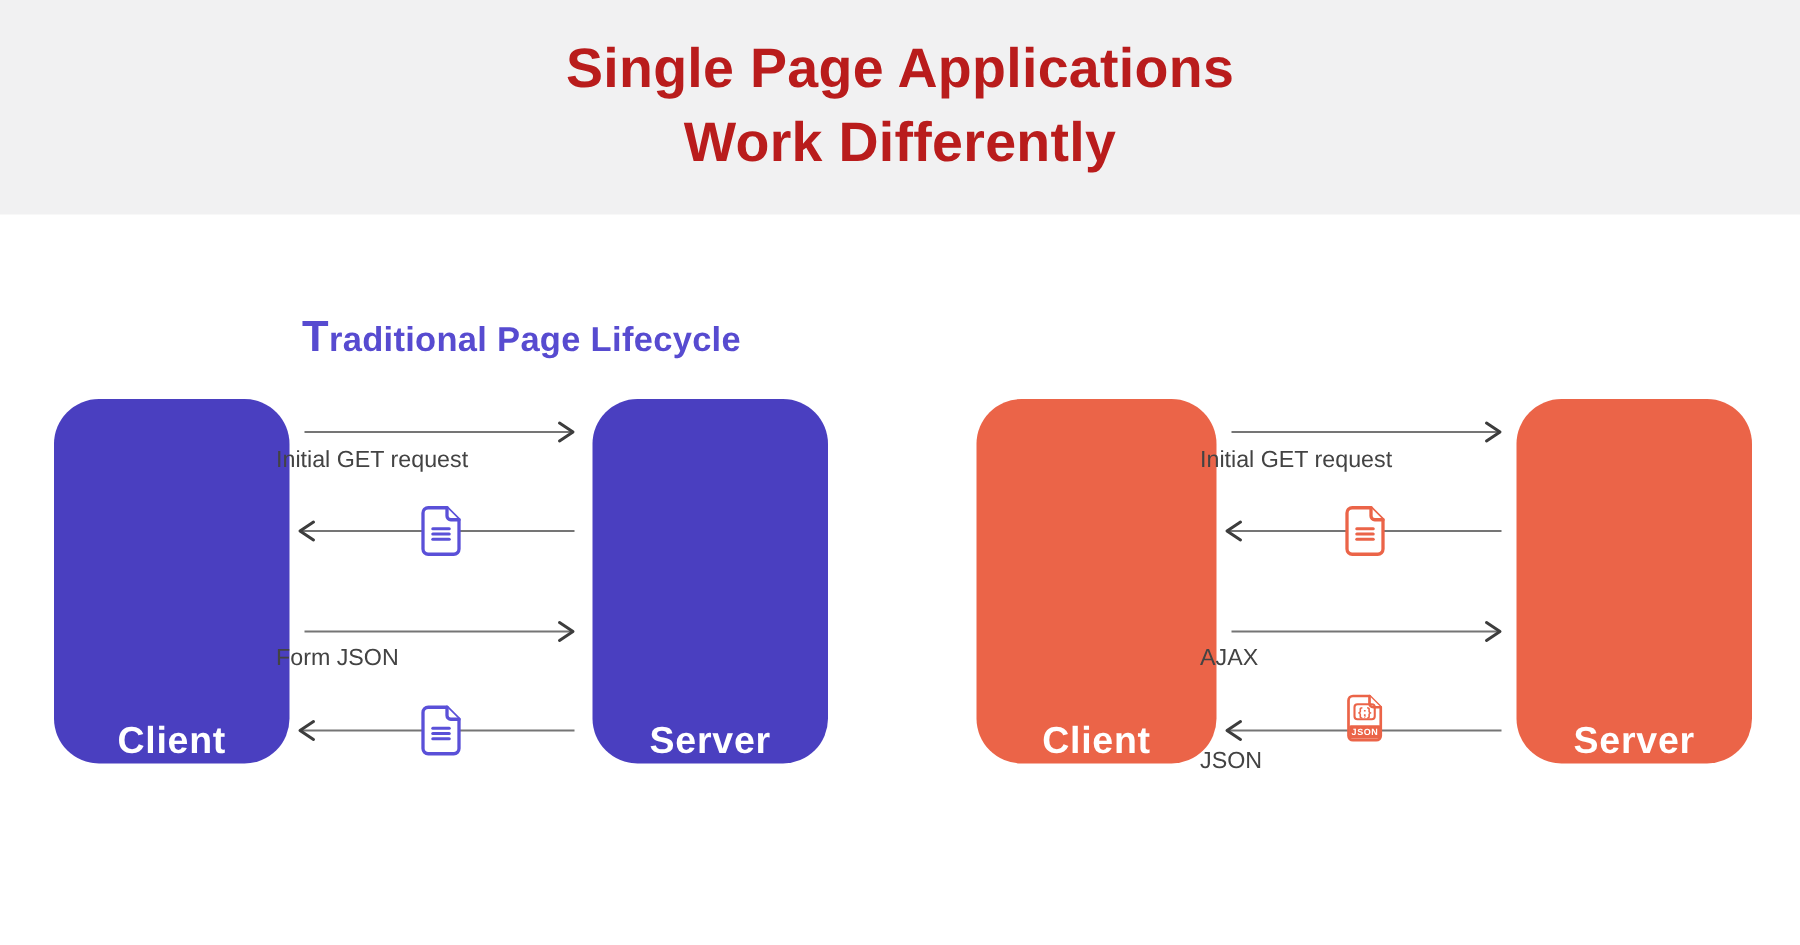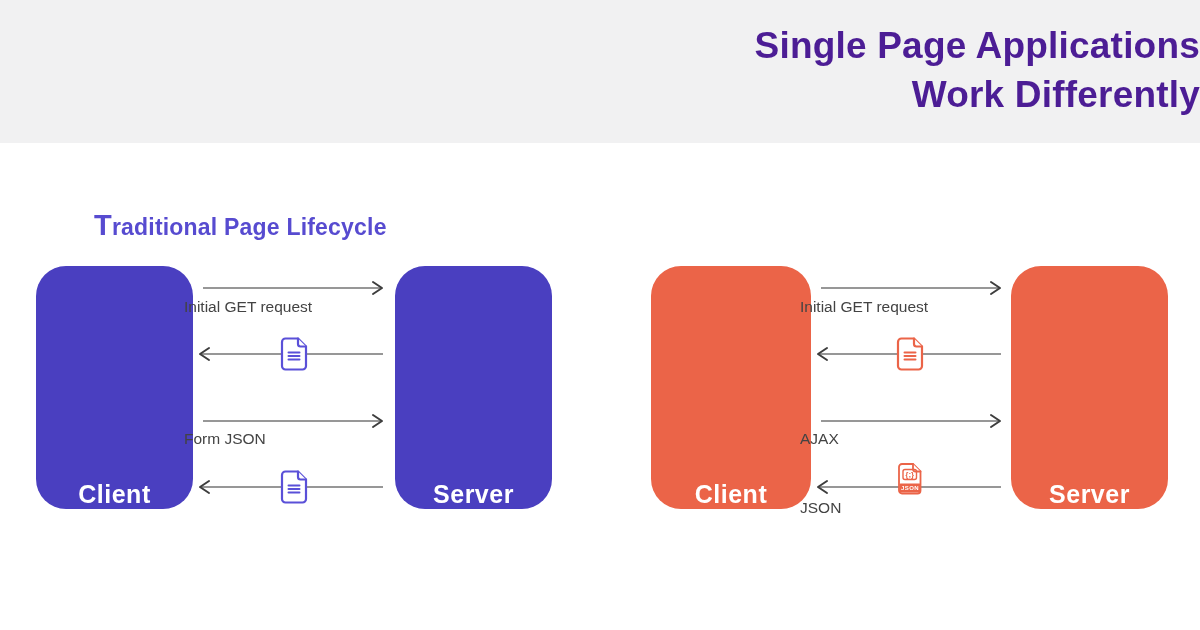--- a/index.html
+++ b/index.html
@@ -13,29 +13,29 @@
   .stage { position: absolute; top: 0; left: 0; width: 1200px; height: 630px; }
 
   
   .header-band {
     position: absolute; top: 0; left: 0;
     width: 1200px; height: 143px;
     background: #f1f1f2;
   }
   .main-title {
     position: absolute; top: 21px; left: 0; width: 1200px;
-    text-align: right;
+    text-align: center;
     font-size: 37px; line-height: 49px; font-weight: 700;
-    color: #4c1d95; letter-spacing: 0.2px;
+    color: #b91c1c; letter-spacing: 0.2px;
   }
 
   
   .diagram-heading {
     position: absolute; top: 209px; width: 400px;
-    text-align: left; font-size: 23px; font-weight: 700;
+    text-align: right; font-size: 23px; font-weight: 700;
     letter-spacing: 0.2px;
   }
   .heading-traditional { left: 94px; color: #574bd0; }
   .heading-traditional::first-letter { font-size: 29px; }
   .heading-spa { left: 709px; top: 212px; color: #ee6247; }
 
   
   .node-box {
     position: absolute; top: 266px; height: 243px; width: 157px;
     border-radius: 30px;

